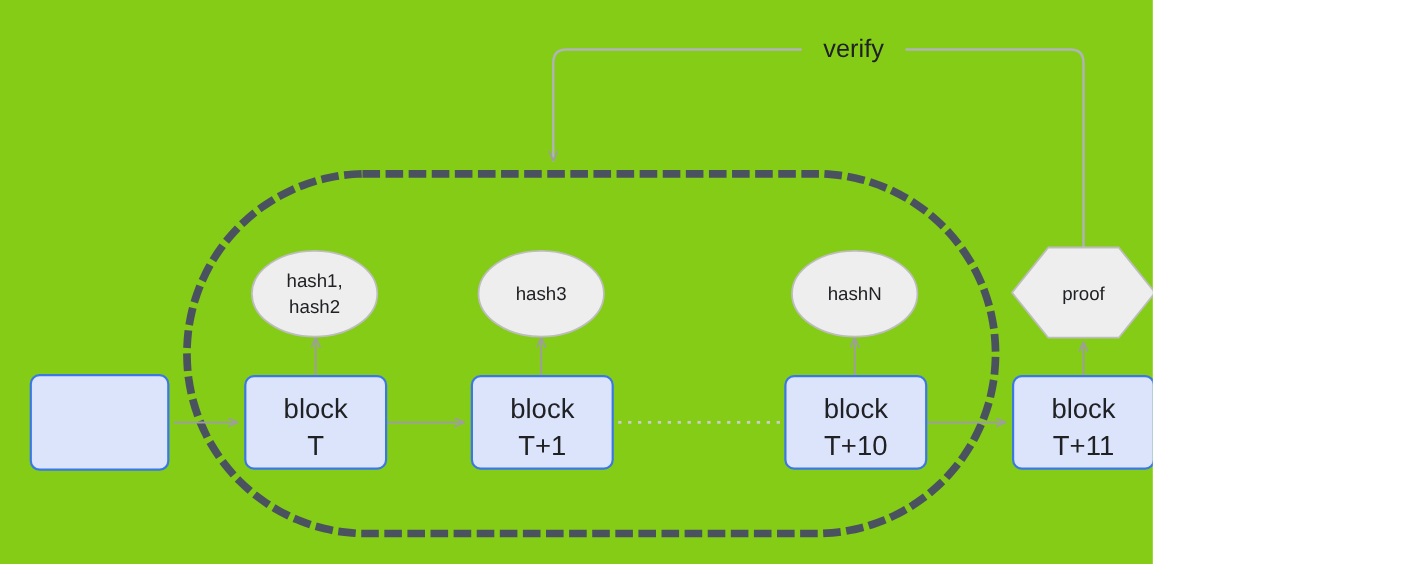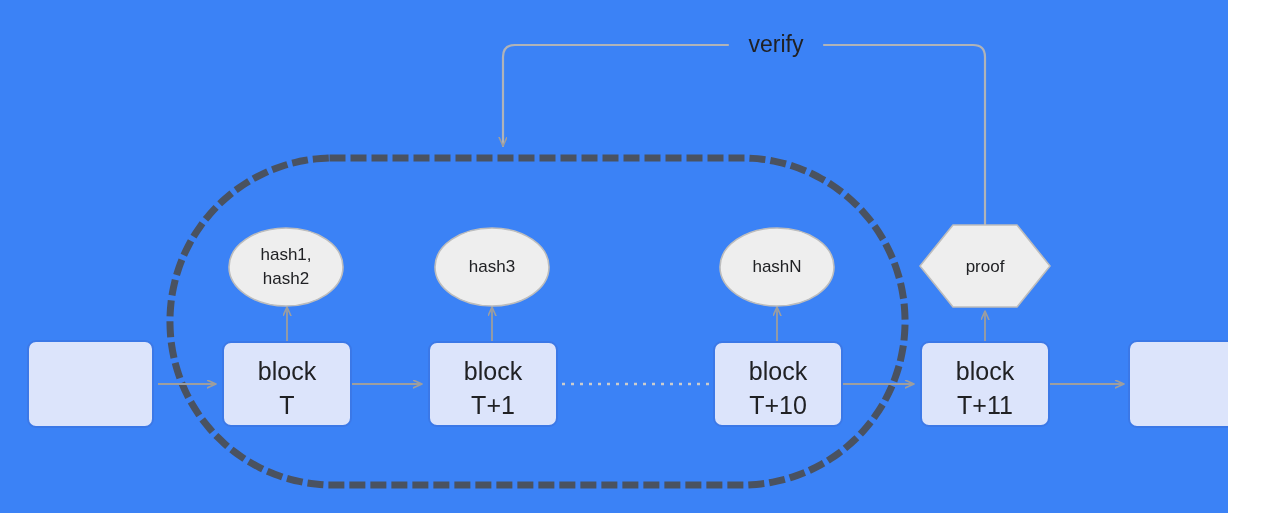--- a/index.html
+++ b/index.html
@@ -5,23 +5,23 @@
   html, body {
     margin: 0;
     padding: 0;
     background: #ffffff;
   }
   body {
     font-family: "Liberation Sans", "DejaVu Sans", sans-serif;
   }
   #canvas {
     position: relative;
-    width: 1228px;
+    width: 1048px;
     height: 513px;
-    background: #3b82f6;
+    background: #84cc16;
     overflow: hidden;
   }
   #diagram-svg {
     position: absolute;
     top: 0;
     left: 0;
     width: 1280px;
     height: 513px;
   }
   .node-label {

